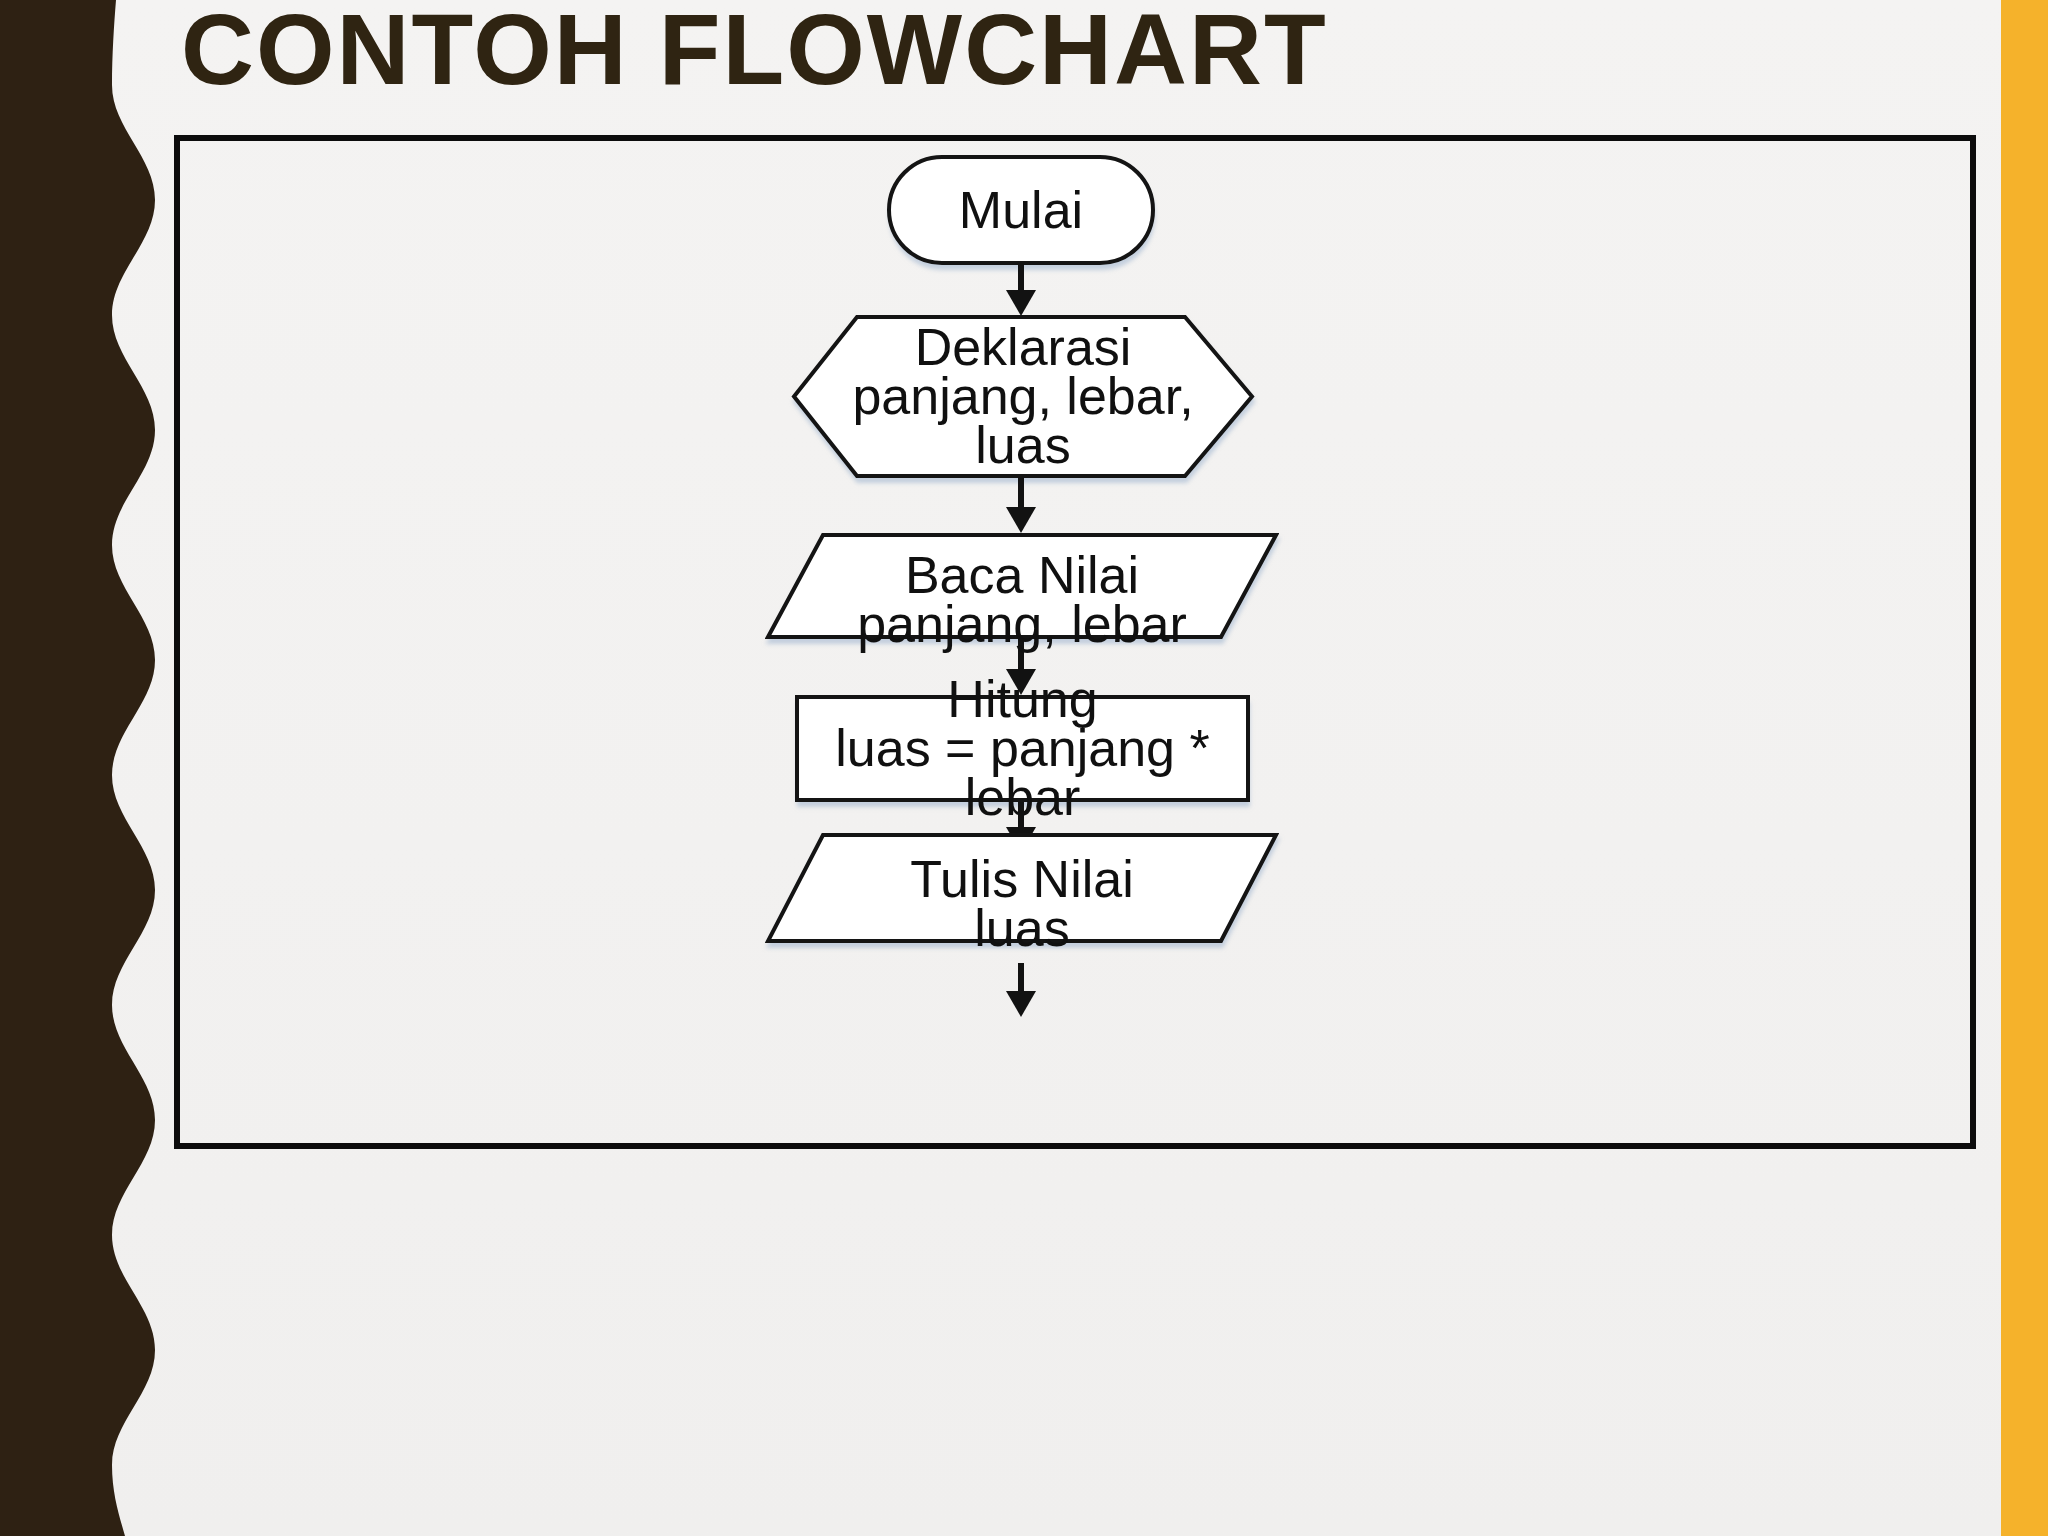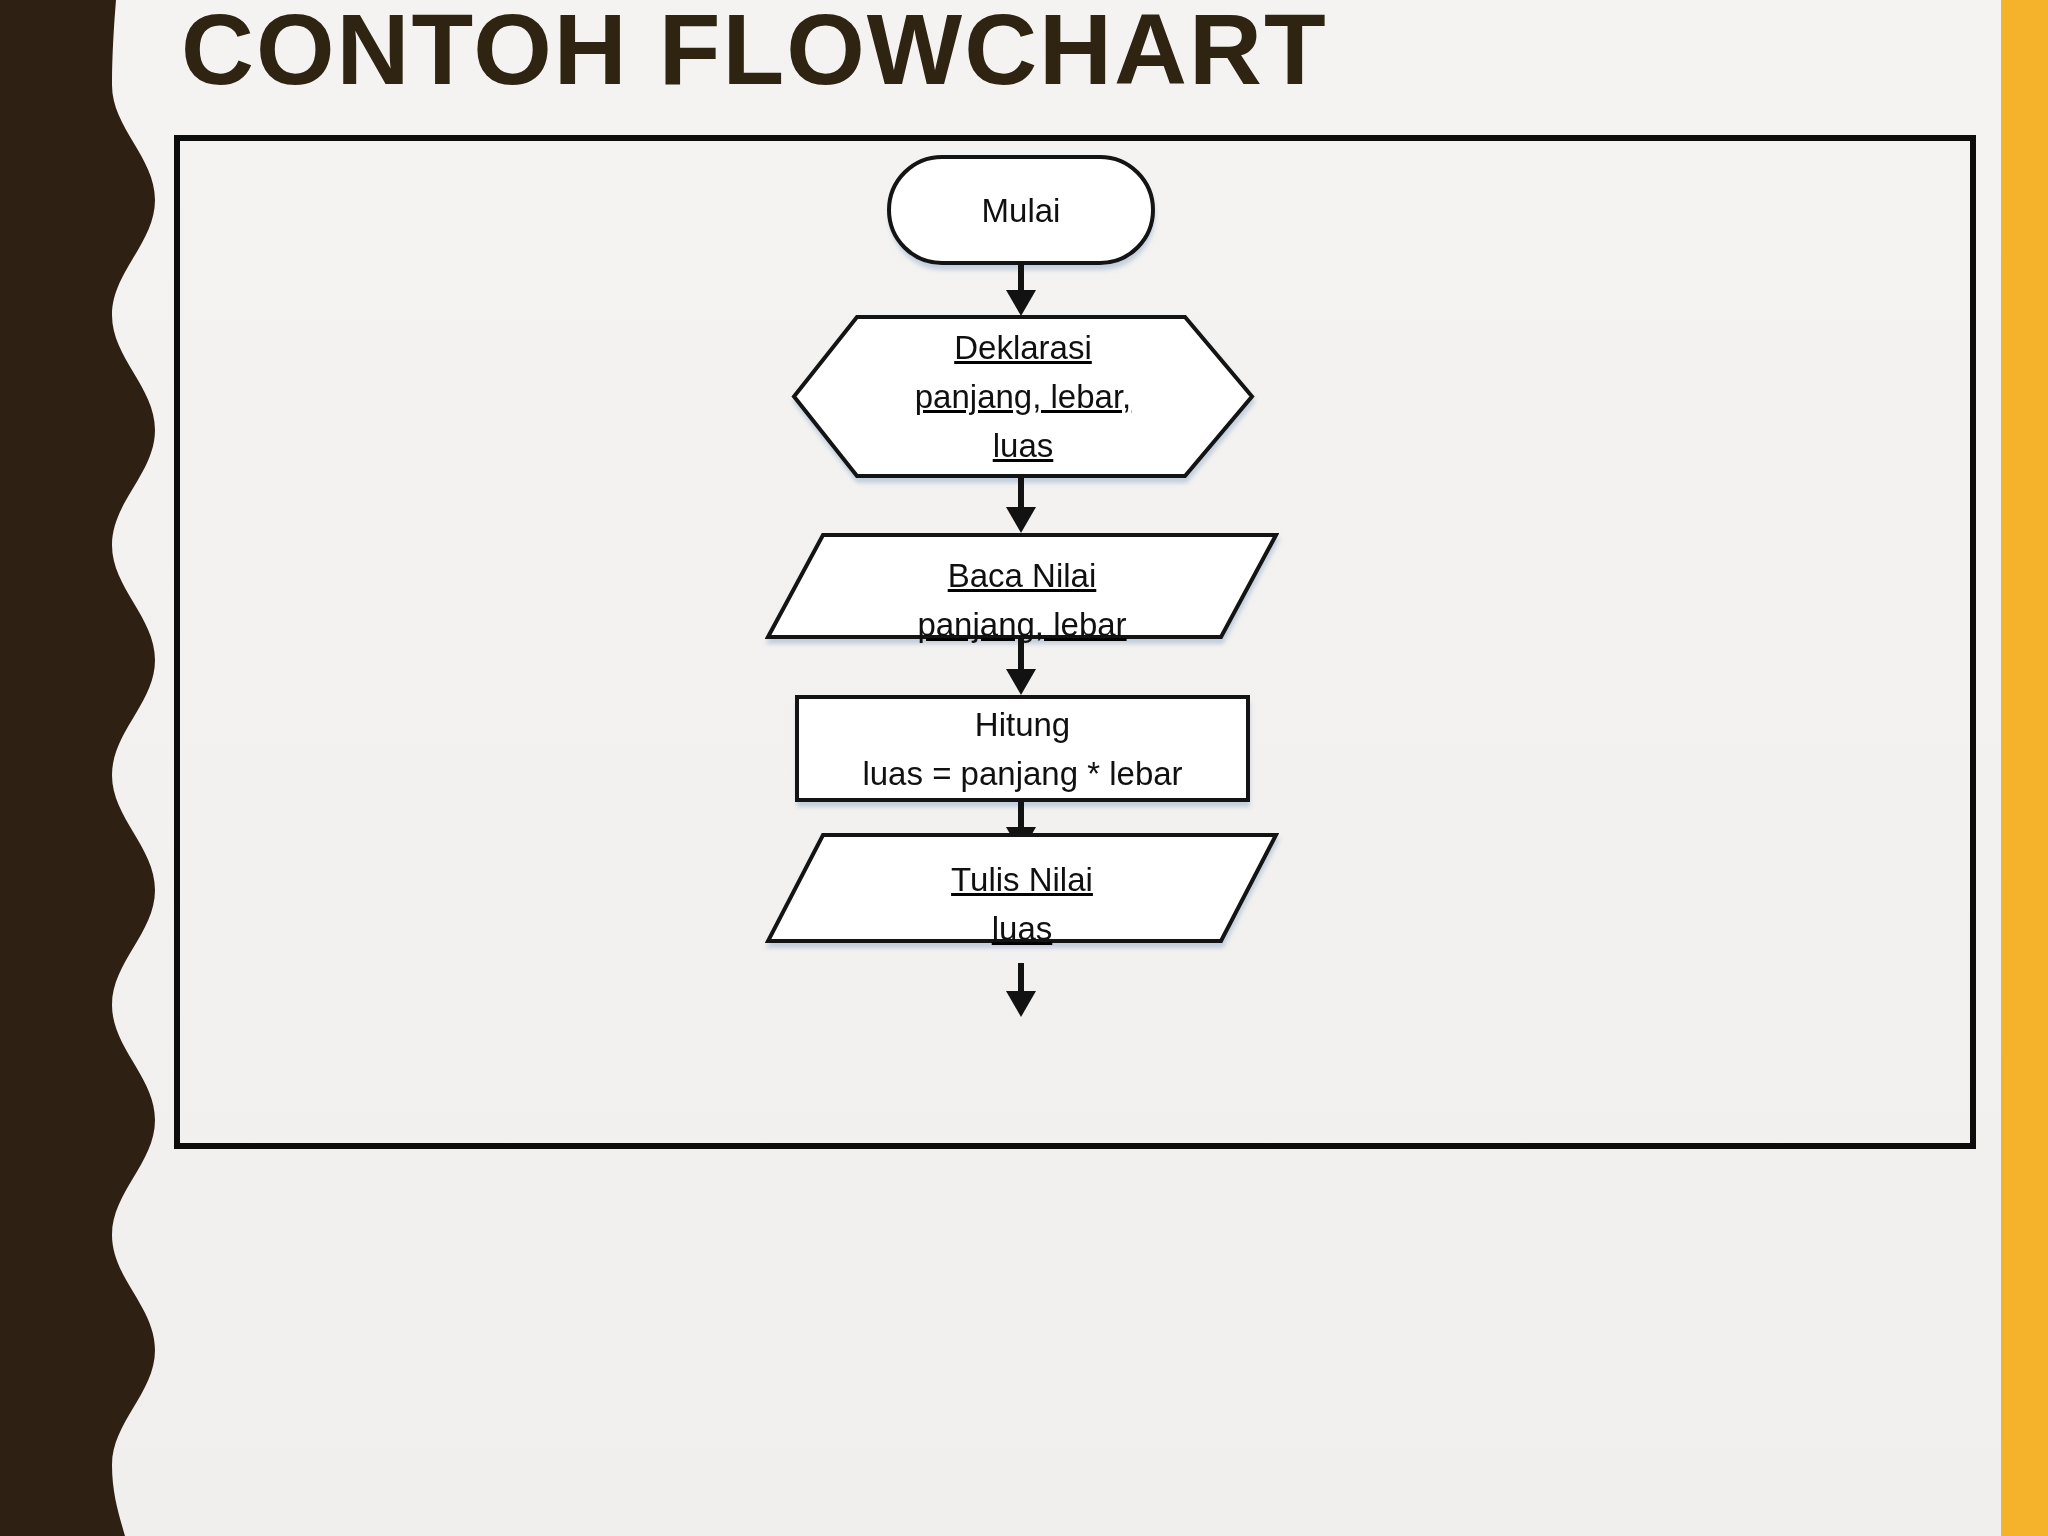--- a/index.html
+++ b/index.html
@@ -23,34 +23,34 @@
   
   .frame{
     position:absolute;left:174px;top:135px;width:1802px;height:1014px;
     border:6px solid #0c0c0c;box-sizing:border-box;background:transparent;
   }
   
   .node{position:absolute;box-sizing:border-box;display:flex;align-items:center;justify-content:center;}
   .node-label{
     display:block;width:100%;
     text-align:center;color:#101010;
-    font-size:33px;line-height:49px;white-space:pre-line;
+    font-size:52px;line-height:49px;white-space:pre-line;
   }
   .terminator{
     background:#fff;border:4px solid #141414;border-radius:56px;
     box-shadow:1px 6px 4px -1px rgba(163,184,209,.6);
   }
   .process{
     background:#fff;border:4px solid #141414;
     box-shadow:1px 6px 4px -1px rgba(163,184,209,.6);
   }
   .svg-node{position:absolute;}
   .svg-node svg{position:absolute;left:0;top:0;display:block;filter:drop-shadow(1px 5px 2px rgba(163,184,209,.6));}
   .svg-node .node-label{position:relative;z-index:2;}
-  .svg-node{display:flex;align-items:center;justify-content:flex-end;text-decoration:underline;}
+  .svg-node{display:flex;align-items:center;justify-content:flex-end;}
   
   .arrow{position:absolute;width:36px;}
   .arrow .shaft{position:absolute;left:15px;top:0;bottom:20px;width:6px;background:#121212;}
   .arrow .head{
     position:absolute;left:3px;bottom:0;width:0;height:0;
     border-left:15px solid transparent;border-right:15px solid transparent;
     border-top:26px solid #121212;
   }
 </style>
 </head>

